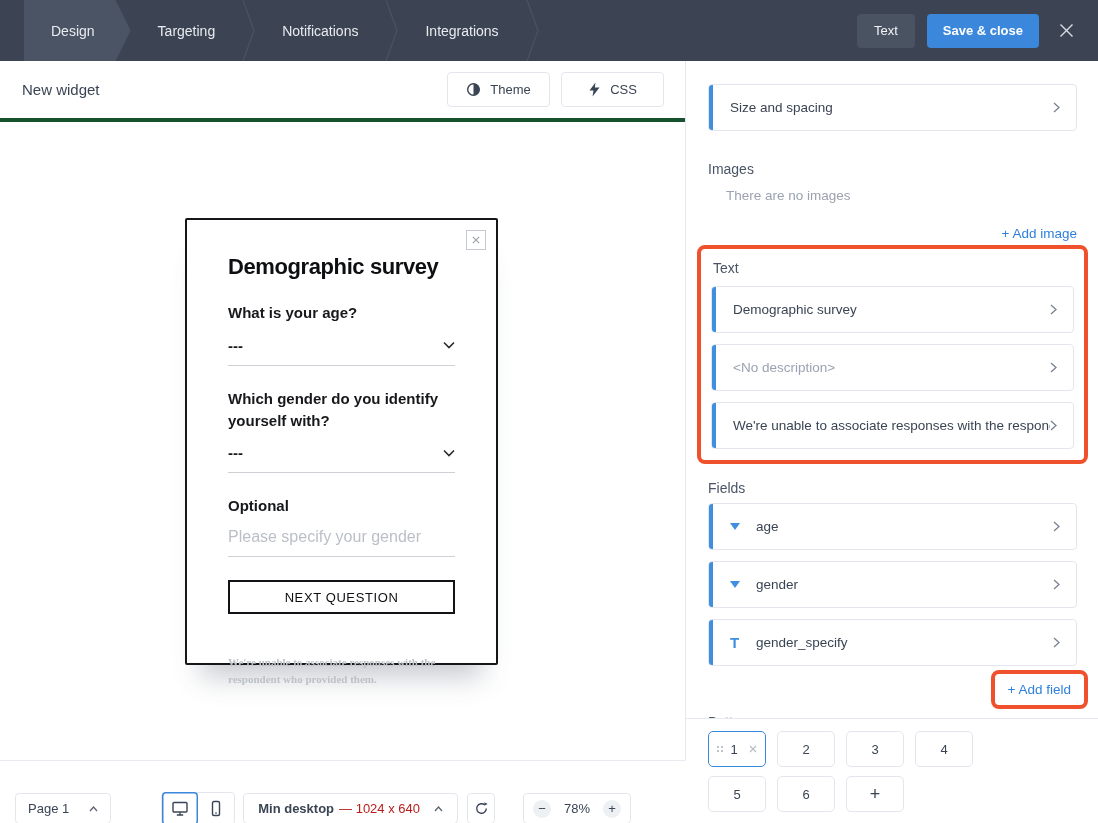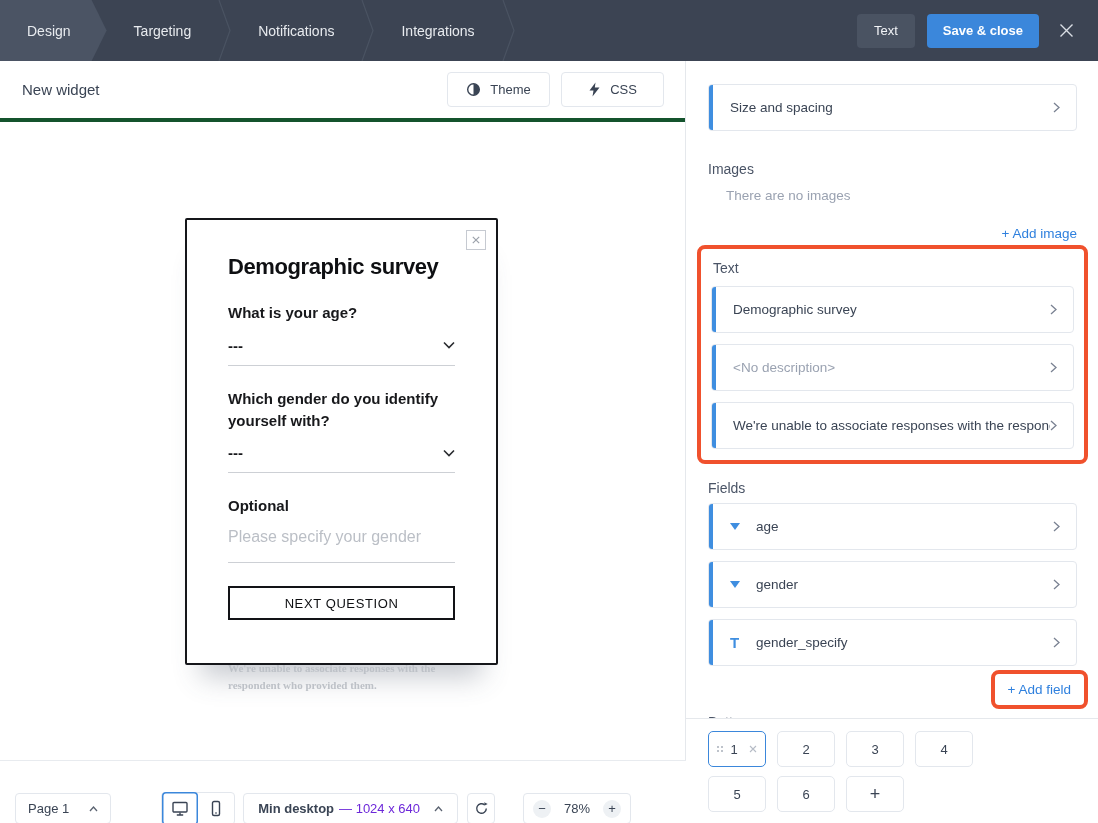--- a/index.html
+++ b/index.html
@@ -2,21 +2,21 @@
 <html><head>
 <meta charset="utf-8">
 <style>
   * { margin:0; padding:0; box-sizing:border-box; }
   html,body { width:1098px; height:823px; }
   body { font-family:"Liberation Sans", sans-serif; background:#fff; color:#3A4454; overflow:hidden; }
   .app { position:relative; width:1098px; height:823px; }
 
   
   .topbar { position:absolute; top:0; left:0; right:0; height:61px; background:#3C4453;
-            display:flex; align-items:center; }
+            display:flex; align-items:center;padding-left:24px; }
   .tabs { display:flex; align-items:stretch; height:100%; flex:1; }
   .tab { display:flex; align-items:center; padding:0 27px; font-size:14px; color:#E8EBEF; cursor:pointer; }
   .tab.active { background:#4B5464; padding-right:36px;
                 clip-path:polygon(0 0, calc(100% - 15px) 0, 100% 50%, calc(100% - 15px) 100%, 0 100%); }
   .tab-chev { align-self:center; }
 
   .topbar-actions { display:flex; align-items:center; gap:12px; padding-right:24px; }
   .btn-save { background:#4A5362; color:#F2F4F7; border:none; border-radius:4px; height:34px;
               padding:0 17px; font-size:13px; font-family:inherit; cursor:pointer; }
   .btn-save-close { background:#3B87DB; color:#fff; border:none; border-radius:4px; height:34px;
@@ -37,39 +37,39 @@
   .survey { position:absolute; left:185px; top:157px; width:313px; height:447px; background:#fff;
             border:2px solid #15161A; border-radius:2px; padding:34px 41px 0 41px;
             box-shadow:0 28px 26px -16px rgba(70,80,100,0.30); }
   .survey-close { position:absolute; top:10px; right:10px; width:20px; height:20px; border:1px solid #C6CAD1;
             background:#fff; display:flex; align-items:center; justify-content:center; cursor:pointer; }
   .survey-title { font-size:22px; font-weight:800; letter-spacing:-0.4px; color:#0E0F12; white-space:nowrap; }
   .q-label { margin-top:22px; font-size:15px; font-weight:700; color:#17181B; line-height:1.45; }
   .sel-row { margin-top:13px; display:flex; align-items:center; justify-content:space-between;
              border-bottom:1px solid #CDD0D5; padding-bottom:11px; cursor:pointer; }
   .sel-val { font-size:15px; font-weight:700; color:#17181B; }
-  .ph-row { margin-top:11px; border-bottom:1px solid #CDD0D5; padding-bottom:16px; }
+  .ph-row { margin-top:11px; border-bottom:1px solid #CDD0D5; padding-bottom:10px; }
   .ph-text { font-size:16px; color:#BBBFC6; }
   .next-btn { margin-top:23px; width:100%; height:34px; background:#fff; border:2px solid #121316;
               font-size:13px; font-weight:400; letter-spacing:0.6px; color:#0E0F12;
               font-family:inherit; cursor:pointer; }
   .survey-footer { margin-top:40px; width:208px; font-size:11px; font-weight:700; color:#BDC1C7; line-height:1.55;font-family:Liberation Serif, serif; }
 
   
   .toolbar { position:absolute; left:0; bottom:0; width:686px; height:63px; background:#fff;
              border-top:1px solid #E8EBEF; display:flex; align-items:center; padding-left:15px; }
   .tb-box { display:flex; align-items:center; border:1px solid #E3E7ED; border-radius:4px; height:31px;
             background:#fff; font-size:13px; color:#3A4454; cursor:pointer;margin-top:33px; }
   .page-sel { padding:0 12px; gap:11px; }
   .devices { margin-left:50px; height:33px; }
   .dev-cell { width:36px; height:33px; display:flex; align-items:center; justify-content:center; cursor:pointer; }
   .dev-cell.active { box-shadow:inset 0 0 0 1.5px #3B87DB; border-radius:4px; }
   .bp-sel { margin-left:8px; padding:0 14px; gap:5px; }
   .bp-name { font-weight:700; }
-  .bp-size { color:#6d28d9; }
+  .bp-size { color:#b91c1c; }
   .bp-caret { margin-left:9px; }
   .refresh { margin-left:9px; width:28px; justify-content:center; }
   .zoomer { margin-left:28px; padding:0 9px; gap:13px; }
   .zoom-circ { width:18px; height:18px; border-radius:50%; background:#EEF1F4; border:none; color:#3A4454;
                font-size:13px; line-height:17px; text-align:center; cursor:pointer; font-family:inherit; padding:0; }
   .zoom-val { font-size:13px; color:#3A4454; }
 
   
   .sidebar { position:absolute; top:61px; left:686px; right:0; bottom:0; background:#fff; }
   .side-scroll { position:absolute; top:0; left:0; right:0; height:658px; overflow:hidden; padding:0 21px 0 22px; }

